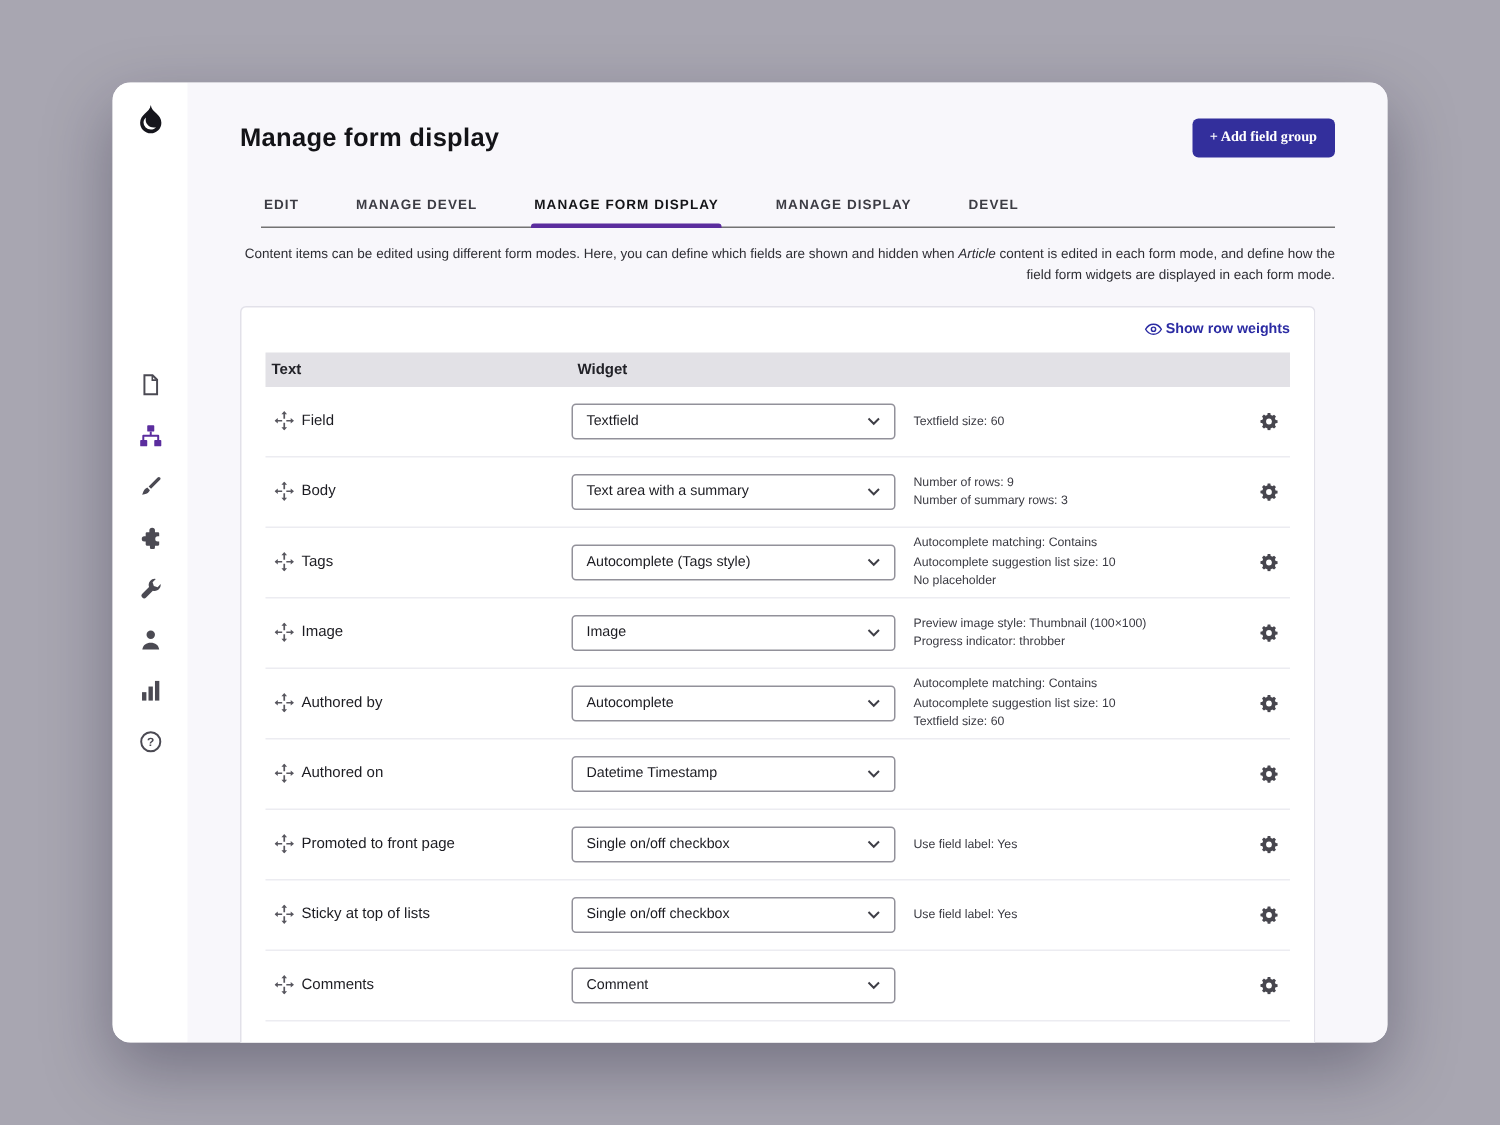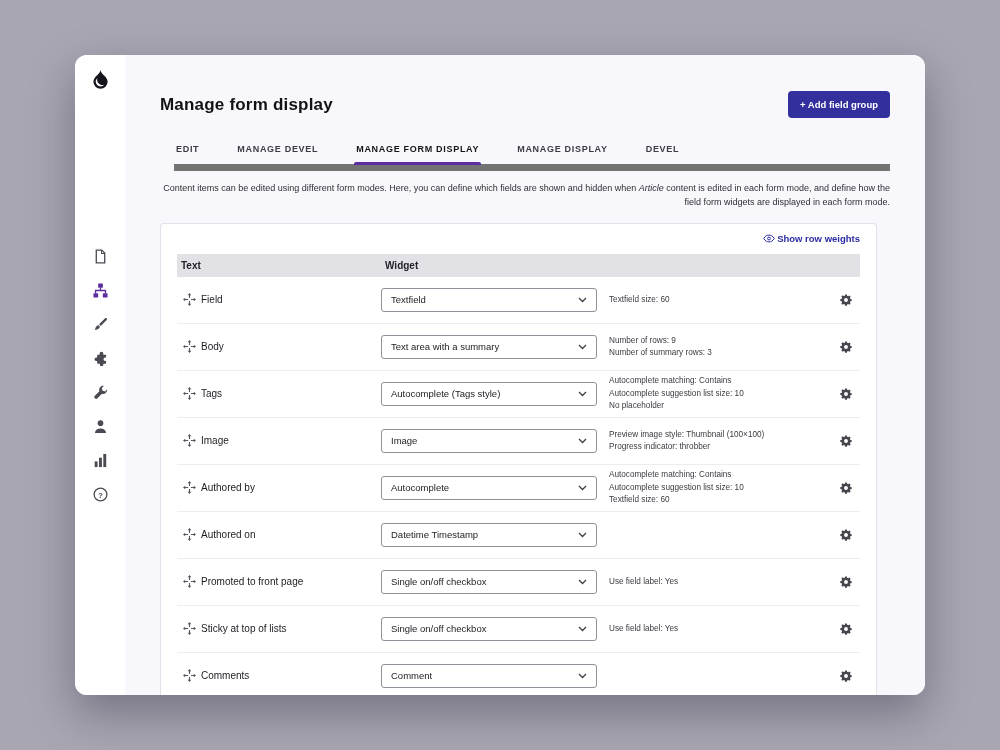--- a/index.html
+++ b/index.html
@@ -16,28 +16,28 @@
     box-shadow:0 18px 45px rgba(22,20,45,.35);
   }
   
   .sidebar { flex:0 0 50px; background:#fff; display:flex; flex-direction:column; align-items:center; padding-top:13px; }
   .logo { width:22px; height:22px; display:flex; align-items:center; justify-content:center; color:#15151c; cursor:pointer; }
   .nav-icons { margin-top:156px; display:flex; flex-direction:column; gap:14px; }
   .nav-icon { width:20px; height:20px; display:flex; align-items:center; justify-content:center; color:#4b4a53; cursor:pointer; }
   .nav-icon.active { color:var(--sidebar-active,#5b2d9e); }
   .nav-icon svg { display:block; }
   
-  .main { flex:1; background:#f8f7fb; padding:36px 35px 0 35px; position:relative; }
+  .main { flex:1; background:#f8f7fb; padding:24px 35px 0 35px; position:relative; }
   .topbar { display:flex; justify-content:space-between; align-items:center; }
   .title { font-size:17px; font-weight:600; letter-spacing:.2px; color:#131317; }
   .add-btn {
     background:var(--accent,#332f9c); color:#fff; border:none; border-radius:4px;
-    font-family:Liberation Sans, sans-serif; font-size:9.5px; font-weight:bold; padding:8px 12px; cursor:pointer;
-  }
-  .tabs { display:flex; gap:34px; margin:26px 0 0 14px; border-bottom:7px solid #737373; }
+    font-family:Liberation Serif, serif; font-size:9.5px; font-weight:bold; padding:8px 12px; cursor:pointer;
+  }
+  .tabs { display:flex; gap:34px; margin:26px 0 0 14px; border-bottom:1px solid #737373; }
   .tab {
     background:none; border:none; font-family:inherit; font-size:9px; font-weight:bold;
     letter-spacing:.7px; color:#3c3c44; padding:0 2px 10px 2px; cursor:pointer; position:relative;
   }
   .tab.active { color:#141418; }
   .tab.active::after {
     content:""; position:absolute; left:0; right:0; bottom:-1px; height:3px;
     background:var(--tab-accent,#5b2d9e); border-radius:2px 2px 0 0;
   }
   .desc { margin-top:11px; font-size:9px; line-height:1.55; color:#2e2e34;text-align:right; }

